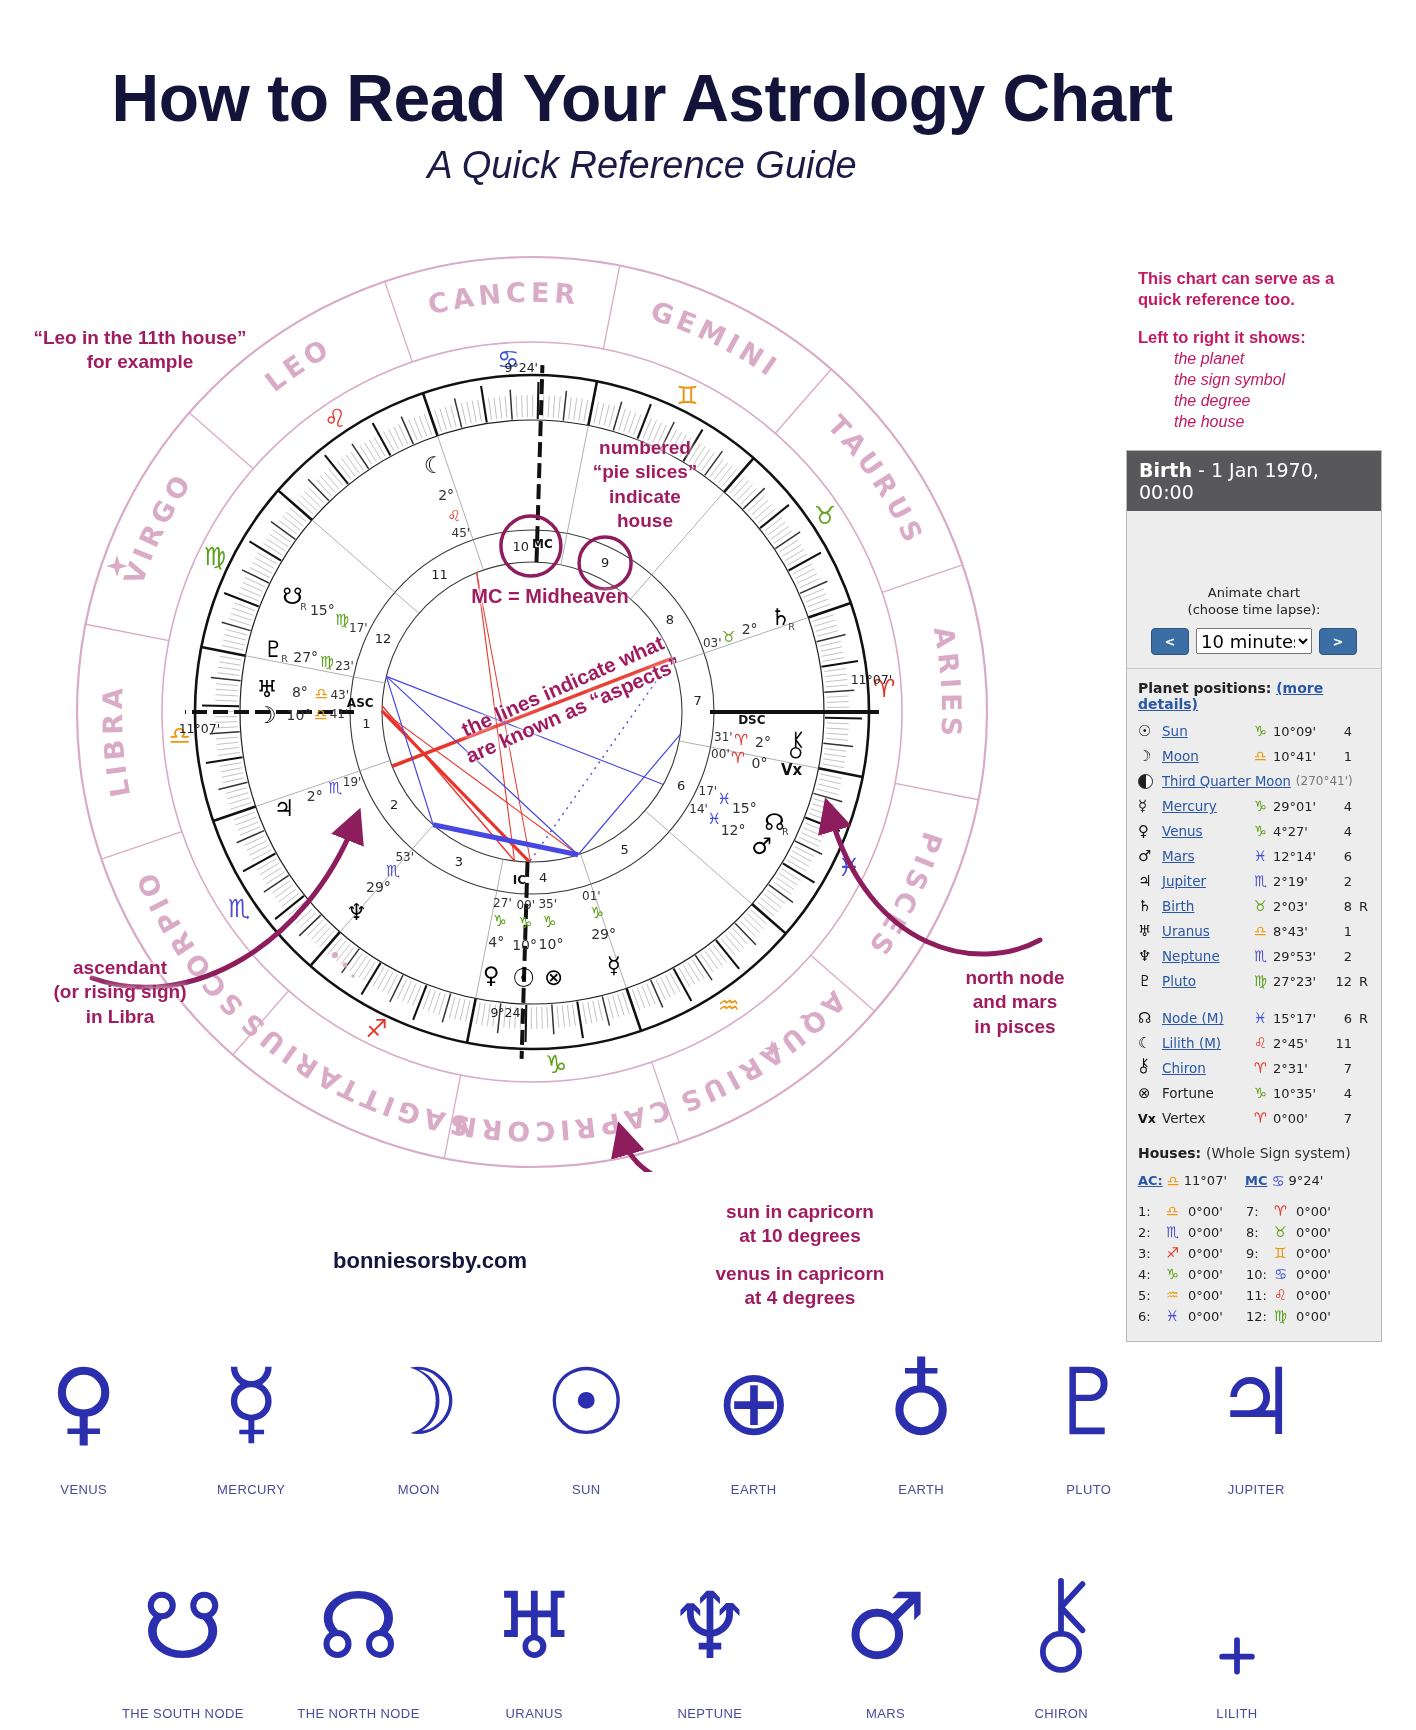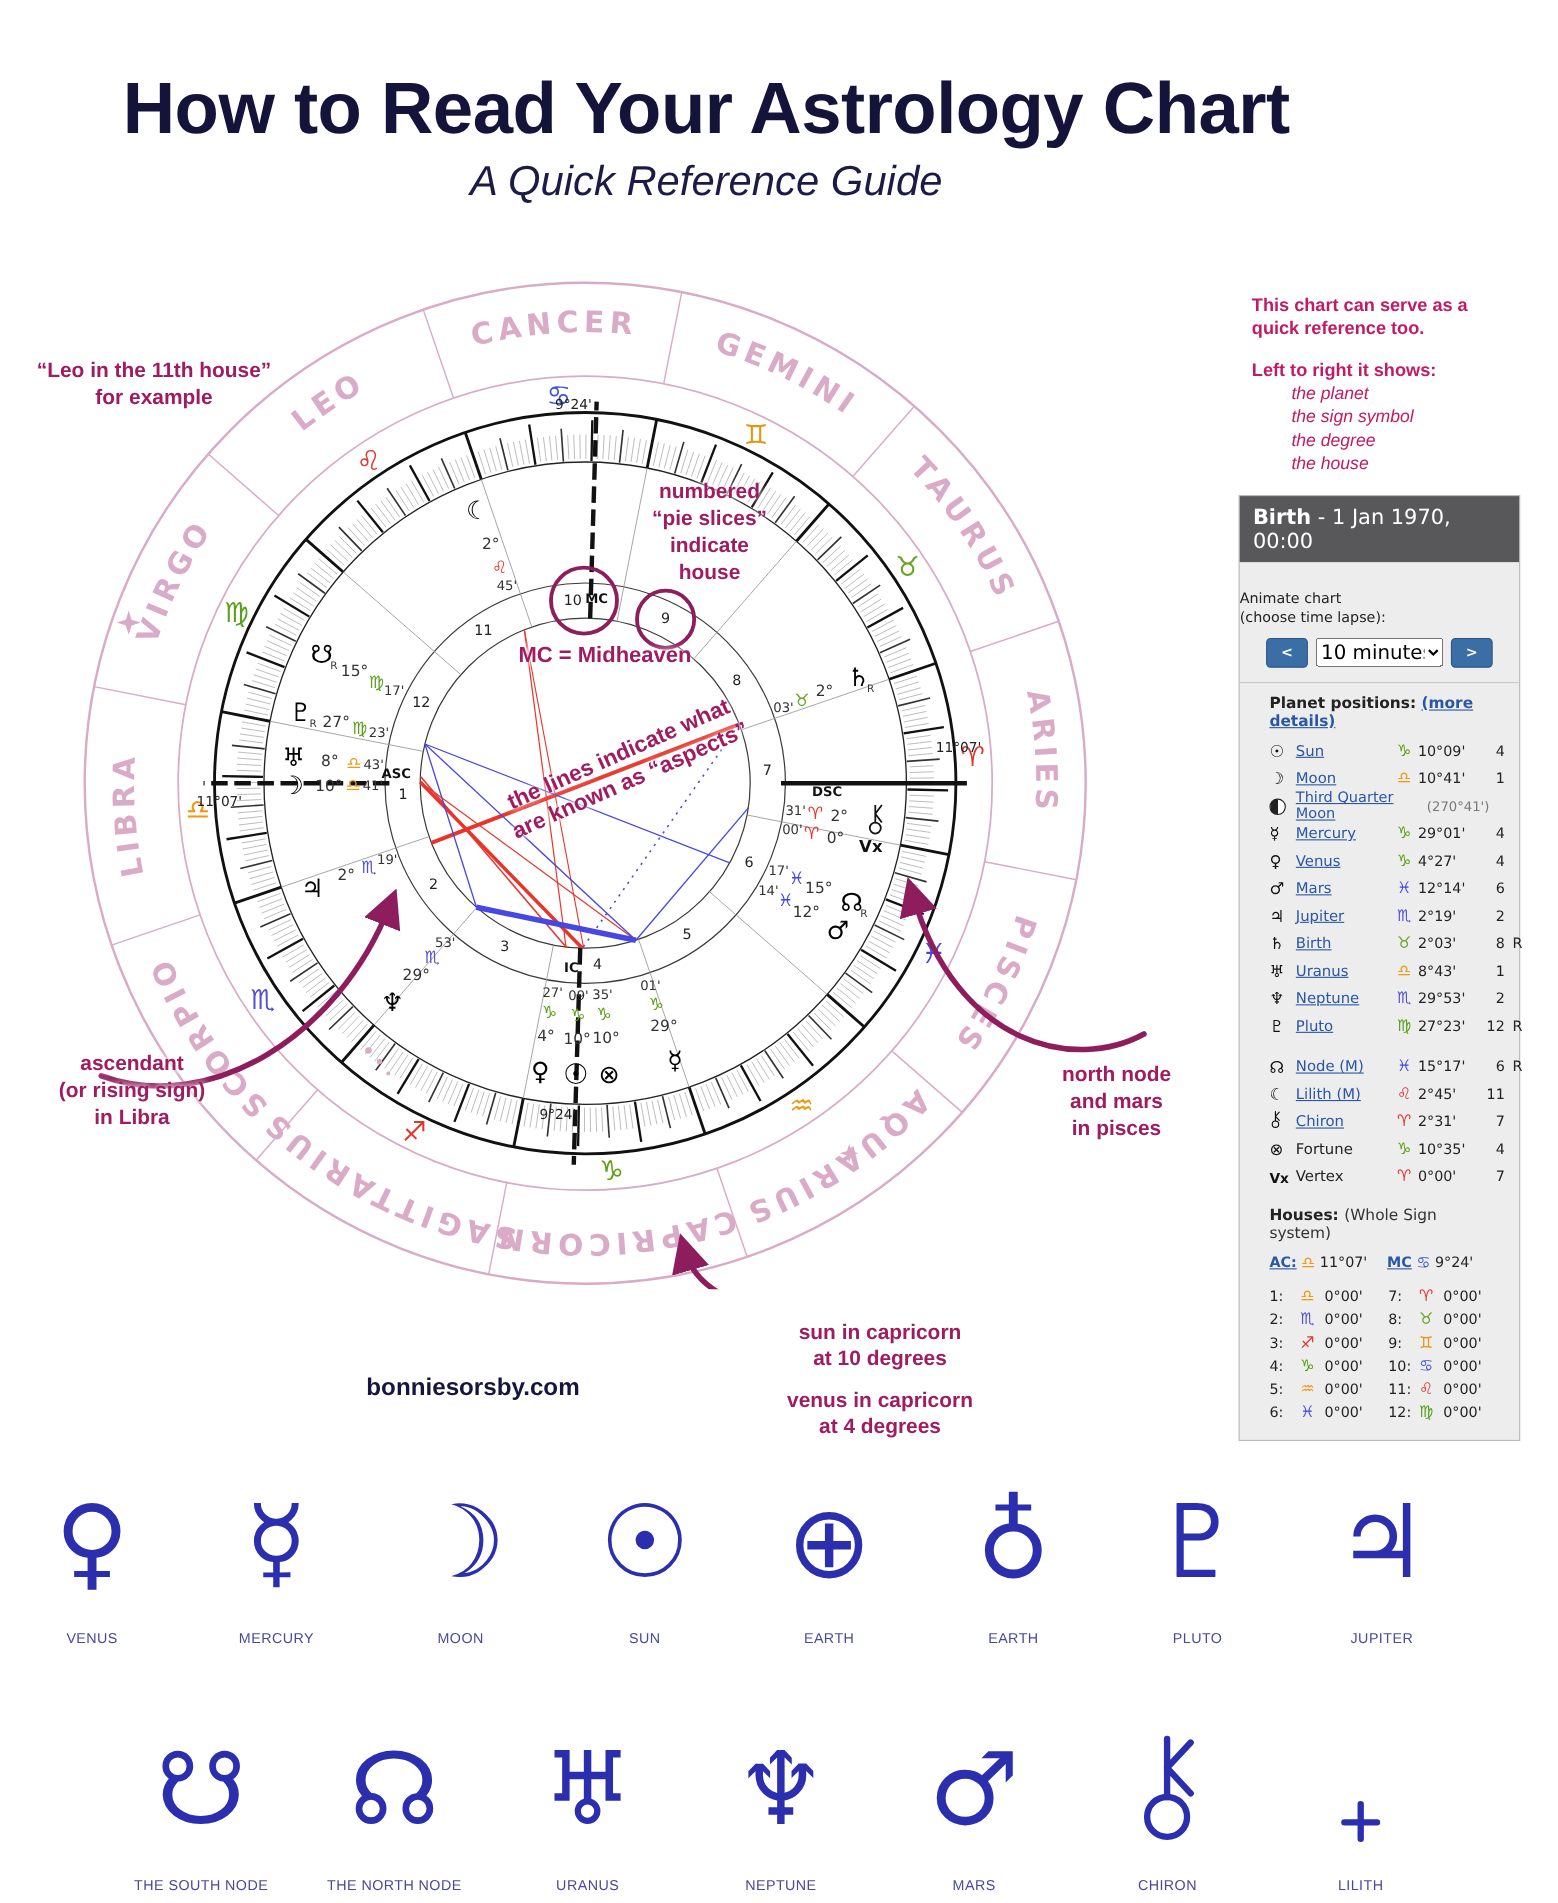--- a/index.html
+++ b/index.html
@@ -22,27 +22,27 @@
 
   .intro{position:absolute;left:1138px;top:268px;width:240px;color:#c21a63;font-size:16.5px;}
   .intro .p1{font-weight:bold;white-space:pre-line;line-height:1.25;}
   .intro .p2{font-weight:bold;margin-top:18px;line-height:1.25;}
   .intro .items{font-style:italic;padding-left:36px;line-height:1.32;font-size:16px;}
 
   .panel{position:absolute;left:1126px;top:450px;width:254px;background:#ededed;
          border:1px solid #b9b9b9;font-family:"DejaVu Sans",sans-serif;font-size:13px;color:#222;}
   .panel-header{background:#58585a;color:#fff;padding:8px 12px;font-size:19px;}
   .panel-header b{font-weight:bold;}
-  .animate{ text-align:left;padding:26px 0 2px;line-height:1.3;}
+  .animate{ text-align:center;padding:26px 0 2px;line-height:1.3;margin-top:48px;}
   .controls{display:flex;justify-content:center;align-items:center;gap:7px;padding:7px 0 13px;
             border-bottom:1px solid #c9c9c9;}
   .navbtn{width:36px;height:25px;background:#3a6ea5;border:1px solid #2c5783;border-radius:4px;
           color:#fff;font-weight:bold;font-size:13px;display:flex;align-items:center;justify-content:center;}
   .controls select{height:26px;width:116px;font-size:18px;font-family:"DejaVu Sans",sans-serif;}
-  .section{padding:0 27px;}
+  .section{padding:0 11px;}
   .ptitle{font-weight:bold;font-size:14px;margin:11px 0 7px;}
   .ptitle a,.panel a{color:#2a57a5;}
   .prow{display:flex;align-items:center;height:25px;}
   .prow.gap{margin-top:12px;}
   .picon{width:24px;font-size:15px;color:#111;flex:none;}
   .picon.vx{font-size:12.5px;font-weight:bold;}
   .pname{width:92px;font-size:13.5px;flex:none;}
   .pname a{text-decoration:underline;}
   .psign{width:19px;font-size:14.5px;font-weight:bold;flex:none;}
   .pdeg{width:57px;flex:none;}

